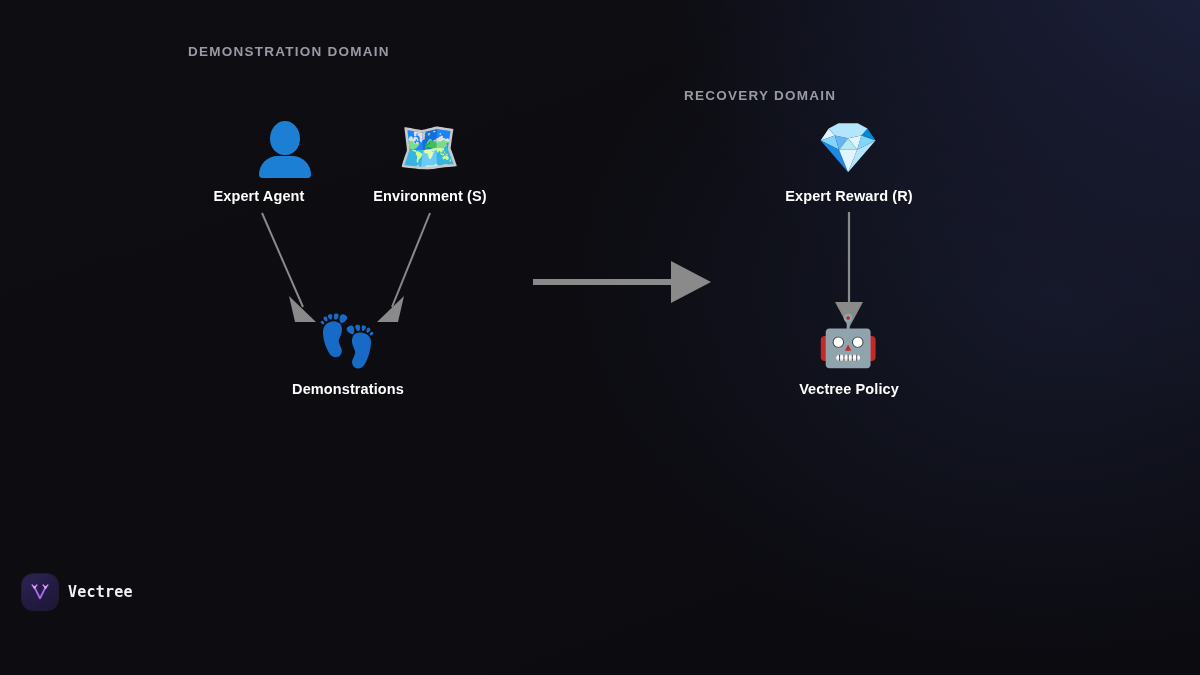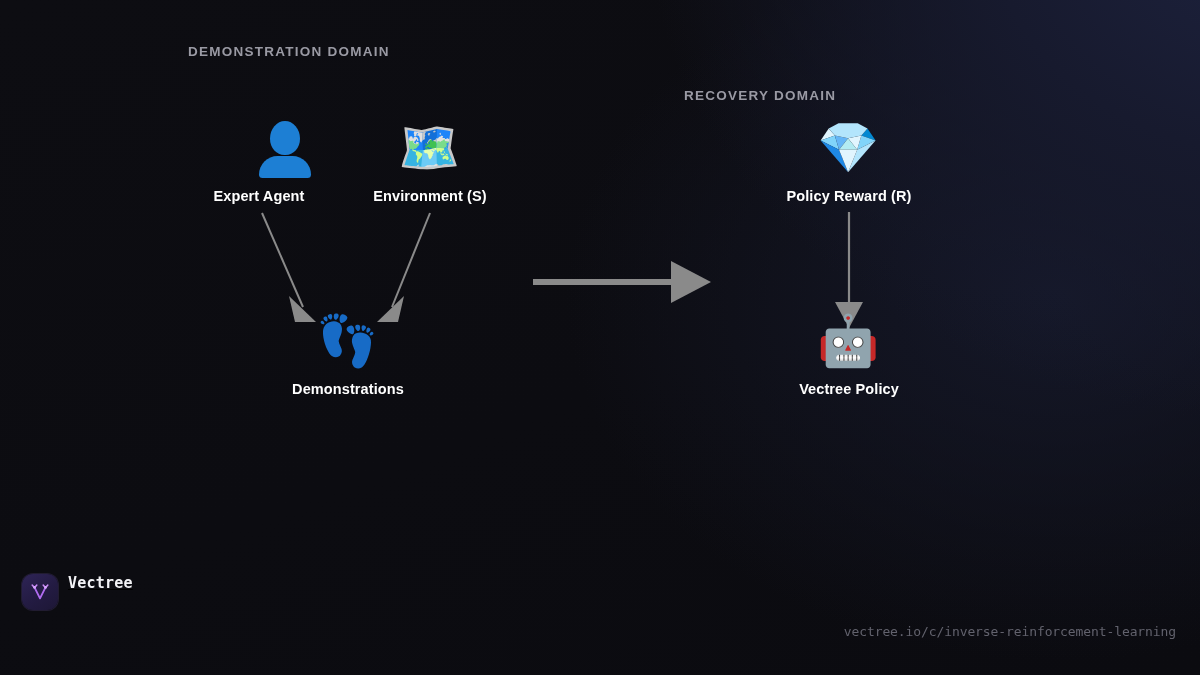--- a/index.html
+++ b/index.html
@@ -100,22 +100,22 @@
     height: 675px;
     pointer-events: none;
   }
 
   
   #footer-brand {
     position: absolute;
     left: 22px;
     top: 574px;
     display: flex;
+    align-items: center;
     gap: 10px;
-    text-decoration: underline;
   }
   #brand-logo {
     width: 36px;
     height: 36px;
     border-radius: 11px;
     background: linear-gradient(145deg, #2e2456 0%, #231b42 55%, #1d1736 100%);
     display: flex;
     align-items: center;
     justify-content: center;
     box-shadow: 0 0 0 1px rgba(140,110,220,0.16);
@@ -196,21 +196,21 @@
     <span class="node-label">Environment (S)</span>
   </div>
 
   <div class="node" id="node-demos">
     <span class="glyph">👣</span>
     <span class="node-label">Demonstrations</span>
   </div>
 
   <div class="node" id="node-reward">
     <span class="glyph">💎</span>
-    <span class="node-label">Policy Reward (R)</span>
+    <span class="node-label">Expert Reward (R)</span>
   </div>
 
   <div class="node" id="node-policy">
     <span class="glyph">🤖</span>
     <span class="node-label">Vectree Policy</span>
   </div>
 
   <div id="footer-brand">
     <span id="brand-logo">
       <svg width="22" height="22" viewBox="0 0 24 24" xmlns="http://www.w3.org/2000/svg">
@@ -218,15 +218,14 @@
         <path d="M6 7 L3.5 4.5 M6 7 L8.5 4.5" fill="none" stroke="#c98af5" stroke-width="1.6" stroke-linecap="round"></path>
         <path d="M18 7 L15.5 4.5 M18 7 L20.5 4.5" fill="none" stroke="#c98af5" stroke-width="1.6" stroke-linecap="round"></path>
         <circle cx="6" cy="7" r="1.5" fill="#d7a6ff"></circle>
         <circle cx="18" cy="7" r="1.5" fill="#d7a6ff"></circle>
       </svg>
     </span>
     <span id="brand-name">Vectree</span>
   </div>
 
 
-  <div id="page-url">vectree.io/c/inverse-reinforcement-learning</div>
 
 </div>
 
 </body></html>

